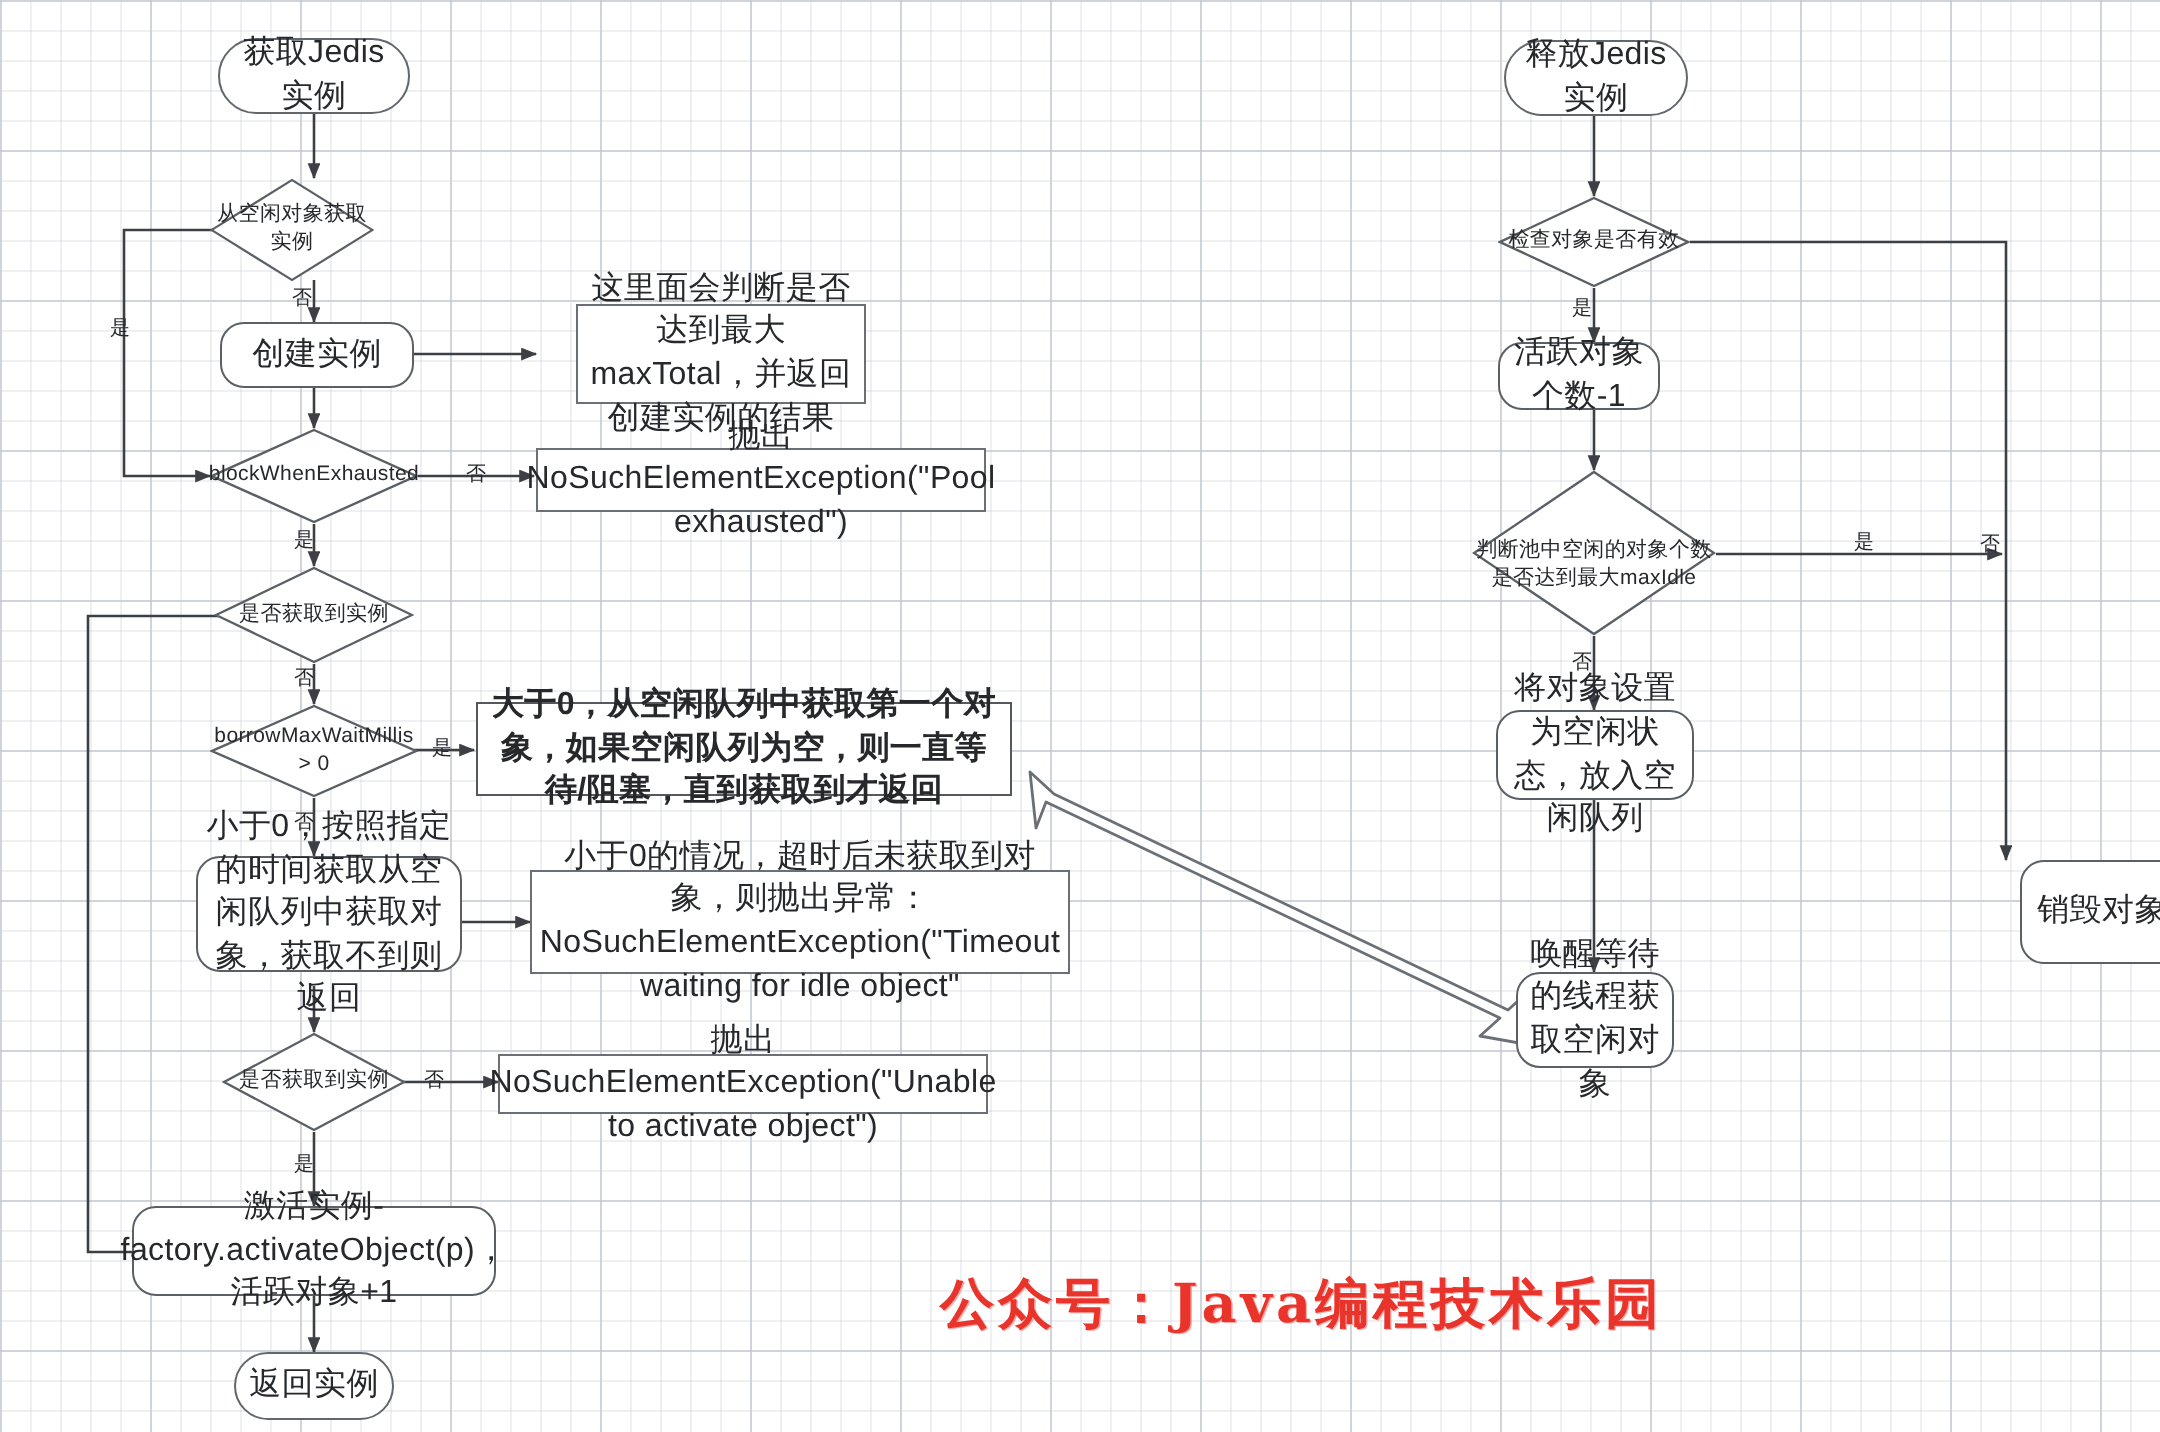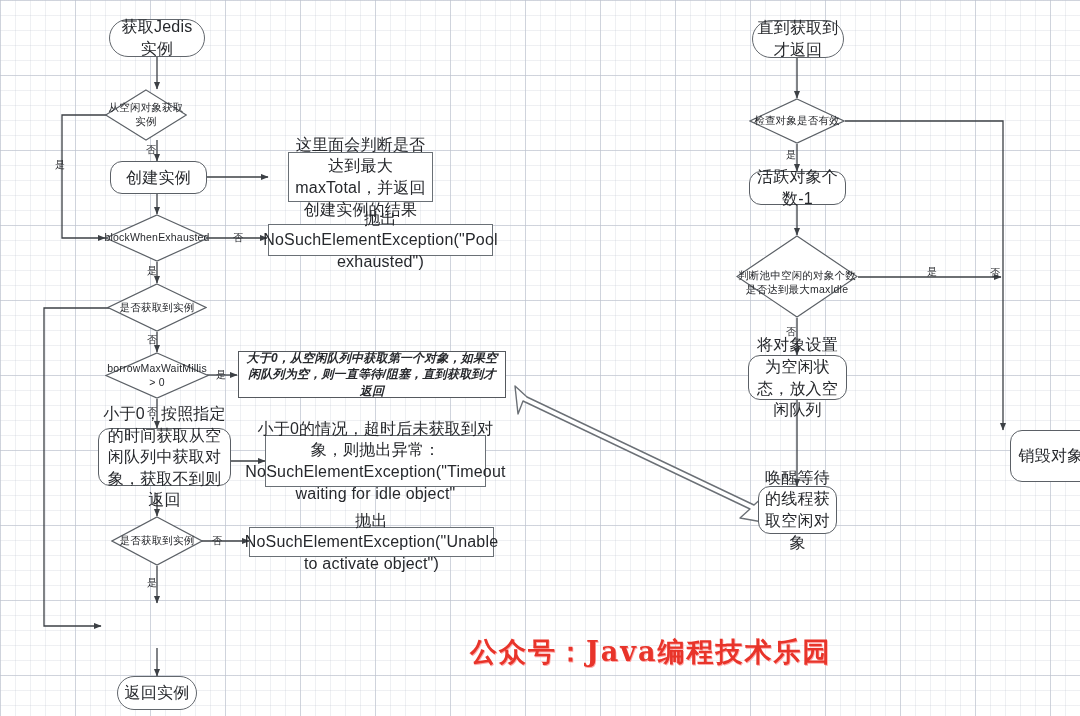--- a/index.html
+++ b/index.html
@@ -43,21 +43,21 @@
     line-height: 1.35;
     padding: 2px 4px;
     letter-spacing: .2px;
   }
   .node.terminator {
     border-radius: 22px;
     border-color: #62676d;
   }
   .node.process { border-color: #5b6066; border-radius: 12px; }
   .node.note { border-color: #6a7076; }
-  .node.emph { font-weight: bold; font-size: 12px; border-color: #55595e; font-style: italic; }
+  .node.emph { font-weight: bold; font-size: 16px; border-color: #55595e; }
 
   .diamond {
     position: absolute;
     display: flex;
     align-items: center;
     justify-content: center;
   }
   .diamond .dshape {
     position: absolute;
     left: 0; top: 0;
@@ -201,62 +201,65 @@
   </div>
 
   <div class="node emph" style="left:238px; top:351px; width:268px; height:47px;">
     <span>大于0，从空闲队列中获取第一个对象，如果空闲队列为空，则一直等待/阻塞，直到获取到才返回</span>
   </div>
 
   <div class="node process" style="left:98px; top:428px; width:133px; height:58px;">
     <span>小于0，按照指定的时间获取从空闲队列中获取对象，获取不到则返回</span>
   </div>
 
-  <div class="node note" style="left:265px; top:435px; width:221px; height:52px;">
+  <div class="node note" style="left:265px; top:435px; width:270px; height:52px;">
     <span>小于0的情况，超时后未获取到对象，则抛出异常：NoSuchElementException("Timeout waiting for idle object"</span>
   </div>
 
   <div class="diamond" style="left:111px; top:516px; width:92px; height:50px;">
     <svg class="dshape" viewBox="0 0 92 50" preserveAspectRatio="none">
       <polygon points="46,1 91,25 46,49 1,25" fill="#ffffff" stroke="#5b6066" stroke-width="1.2"></polygon>
     </svg>
     <span class="dlabel">是否获取到实例</span>
   </div>
 
   <div class="node note" style="left:249px; top:527px; width:245px; height:30px;">
     <span>抛出NoSuchElementException("Unable to activate object")</span>
   </div>
 
+  <div class="node process" style="left:66px; top:603px; width:182px; height:45px;">
+    <span>激活实例- factory.activateObject(p)，活跃对象+1</span>
+  </div>
 
   <div class="node terminator" style="left:117px; top:676px; width:80px; height:34px;align-items:center;">
     <span>返回实例</span>
   </div>
 
   <div class="edge-label" style="left:55px; top:160px;">是</div>
   <div class="edge-label" style="left:146px; top:145px;">否</div>
   <div class="edge-label" style="left:233px; top:233px;">否</div>
   <div class="edge-label" style="left:147px; top:266px;">是</div>
   <div class="edge-label" style="left:147px; top:335px;">否</div>
   <div class="edge-label" style="left:216px; top:370px;">是</div>
   <div class="edge-label" style="left:147px; top:407px;">否</div>
   <div class="edge-label" style="left:212px; top:536px;">否</div>
   <div class="edge-label" style="left:147px; top:578px;">是</div>
 
   <div class="node terminator" style="left:752px; top:20px; width:92px; height:38px;">
-    <span>直到获取到才返回</span>
+    <span>释放Jedis实例</span>
   </div>
 
   <div class="diamond" style="left:749px; top:98px; width:96px; height:46px;">
     <svg class="dshape" viewBox="0 0 96 46" preserveAspectRatio="none">
       <polygon points="48,1 95,23 48,45 1,23" fill="#ffffff" stroke="#5b6066" stroke-width="1.2"></polygon>
     </svg>
     <span class="dlabel">检查对象是否有效</span>
   </div>
 
-  <div class="node process" style="left:749px; top:171px; width:97px; height:34px;">
+  <div class="node process" style="left:749px; top:171px; width:81px; height:34px;">
     <span>活跃对象个数-1</span>
   </div>
 
   <div class="diamond" style="left:736px; top:235px; width:122px; height:83px;">
     <svg class="dshape" viewBox="0 0 122 83" preserveAspectRatio="none">
       <polygon points="61,1 121,41.5 61,82 1,41.5" fill="#ffffff" stroke="#5b6066" stroke-width="1.2"></polygon>
     </svg>
     <span class="dlabel" style="width:112%;margin-top:12px;">判断池中空闲的对象个数是否达到最大maxIdle</span>
   </div>
 

